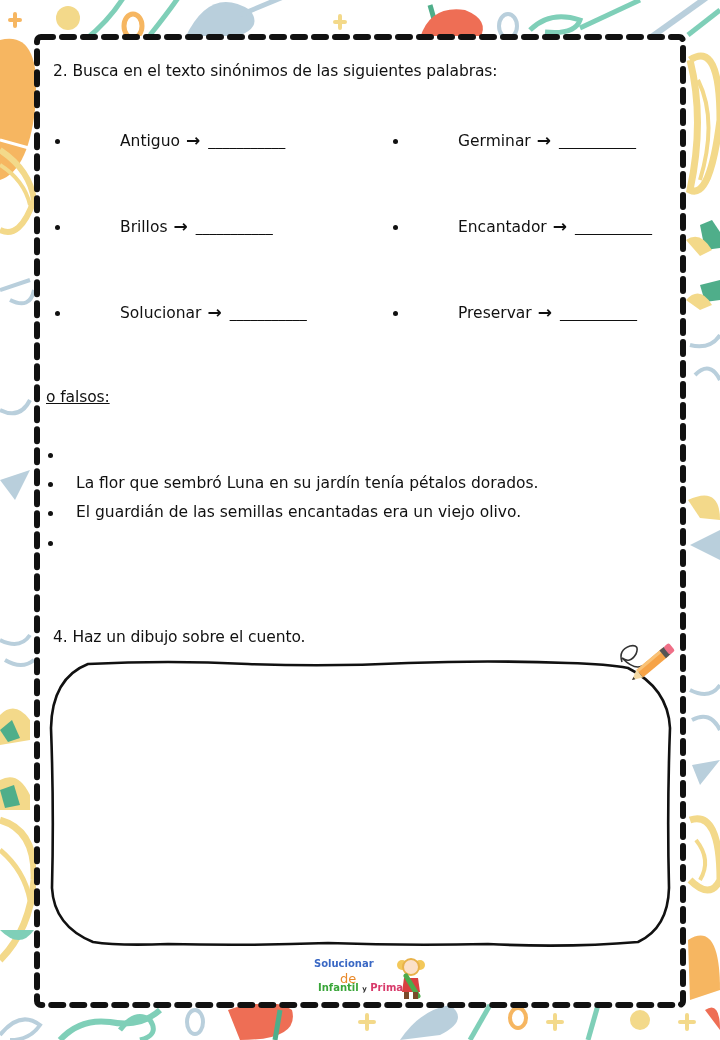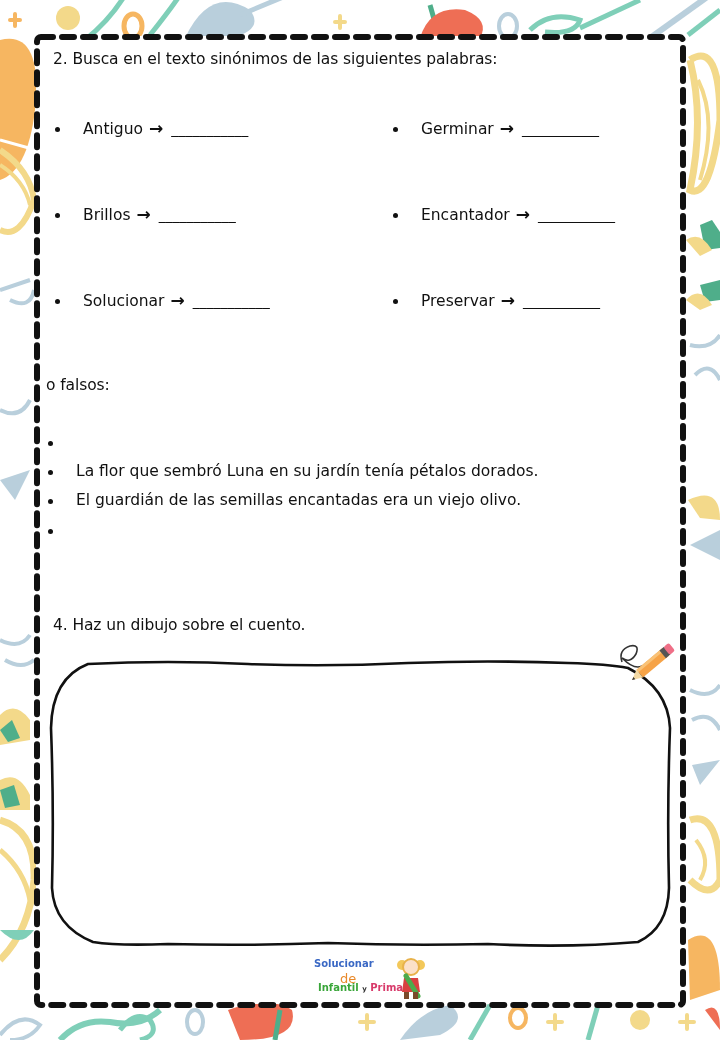--- a/index.html
+++ b/index.html
@@ -8,25 +8,25 @@
     background: #ffffff;
     font-family: "DejaVu Sans", sans-serif;
     color: #111;
   }
   .bg-deco { position: absolute; left: 0; top: 0; width: 720px; height: 1040px; z-index: 0; }
   .page {
     position: absolute; left: 36px; top: 36px; width: 646px; height: 968px;
     background: #fff; z-index: 1;
   }
   .frame { position: absolute; left: 30px; top: 30px; width: 660px; height: 982px; z-index: 2; pointer-events: none; }
-  .content { position: absolute; left: 0; top: 0; width: 720px; height: 832px; z-index: 3; }
+  .content { position: absolute; left: 0; top: 12px; width: 720px; height: 832px; z-index: 3; }
   .txt { position: absolute; font-size: 15px; letter-spacing: -0.1px; white-space: nowrap; }
   .q-title { font-size: 15.5px; }
   .bullet { position: absolute; width: 5px; height: 5px; border-radius: 50%; background: #111; }
-  .syn-item { position: absolute; font-size: 15.5px; white-space: nowrap; display: flex; align-items: baseline; }
+  .syn-item { position: absolute; font-size: 15.5px; white-space: nowrap; display: flex; align-items: baseline; margin-left: 37px; }
   .syn-item .arrow { font-size: 17px; margin: 0 8px 0 6px; font-weight: bold; }
   .syn-item .blank { letter-spacing: 0px; font-size: 14px; }
   .tf-item { position: absolute; font-size: 15.5px; white-space: nowrap; }
   .draw-box { position: absolute; left: 48px; top: 658px; width: 624px; height: 292px; z-index: 3; }
   .pencil { position: absolute; left: 616px; top: 640px; width: 64px; height: 56px; z-index: 4; }
   .logo { position: absolute; left: 292px; top: 954px; width: 140px; height: 48px; z-index: 4; }
   .logo .l1 { position: absolute; left: 22px; top: 4px; font-size: 10px; font-weight: bold; color: #3a68c4; }
   .logo .l2 { position: absolute; left: 48px; top: 17px; font-size: 13px; font-weight: normal; color: #e98a2c; }
   .logo .l3 { position: absolute; left: 6px; top: 28px; font-size: 10px; font-weight: bold; color: #3aa63a; margin-left: 20px; }
   .logo .l3 .y { color: #333; font-size: 7px; }
@@ -146,21 +146,21 @@
     <span class="blank">___________</span>
   </div>
 
   <div class="bullet" style="left:393px; top:299px;"></div>
   <div class="syn-item" style="left:421px; top:290px;">
     <span>Preservar</span>
     <span class="arrow">→</span>
     <span class="blank">___________</span>
   </div>
 
-  <div class="txt q-title" style="left:46px; top:376px;">o falsos:</div>
+  <div class="txt q-title" style="left:46px; top:376px;text-decoration:underline;">o falsos:</div>
 
   <div class="bullet" style="left:48px; top:441px;"></div>
   <div class="bullet" style="left:48px; top:470px;"></div>
   <div class="tf-item" style="left:76px; top:462px;">La flor que sembró Luna en su jardín tenía pétalos dorados.</div>
   <div class="bullet" style="left:48px; top:499px;"></div>
   <div class="tf-item" style="left:76px; top:491px;">El guardián de las semillas encantadas era un viejo olivo.</div>
   <div class="bullet" style="left:48px; top:529px;"></div>
 
   <div class="txt q-title" style="left:53px; top:616px;">4. Haz un dibujo sobre el cuento.</div>
 </div>

